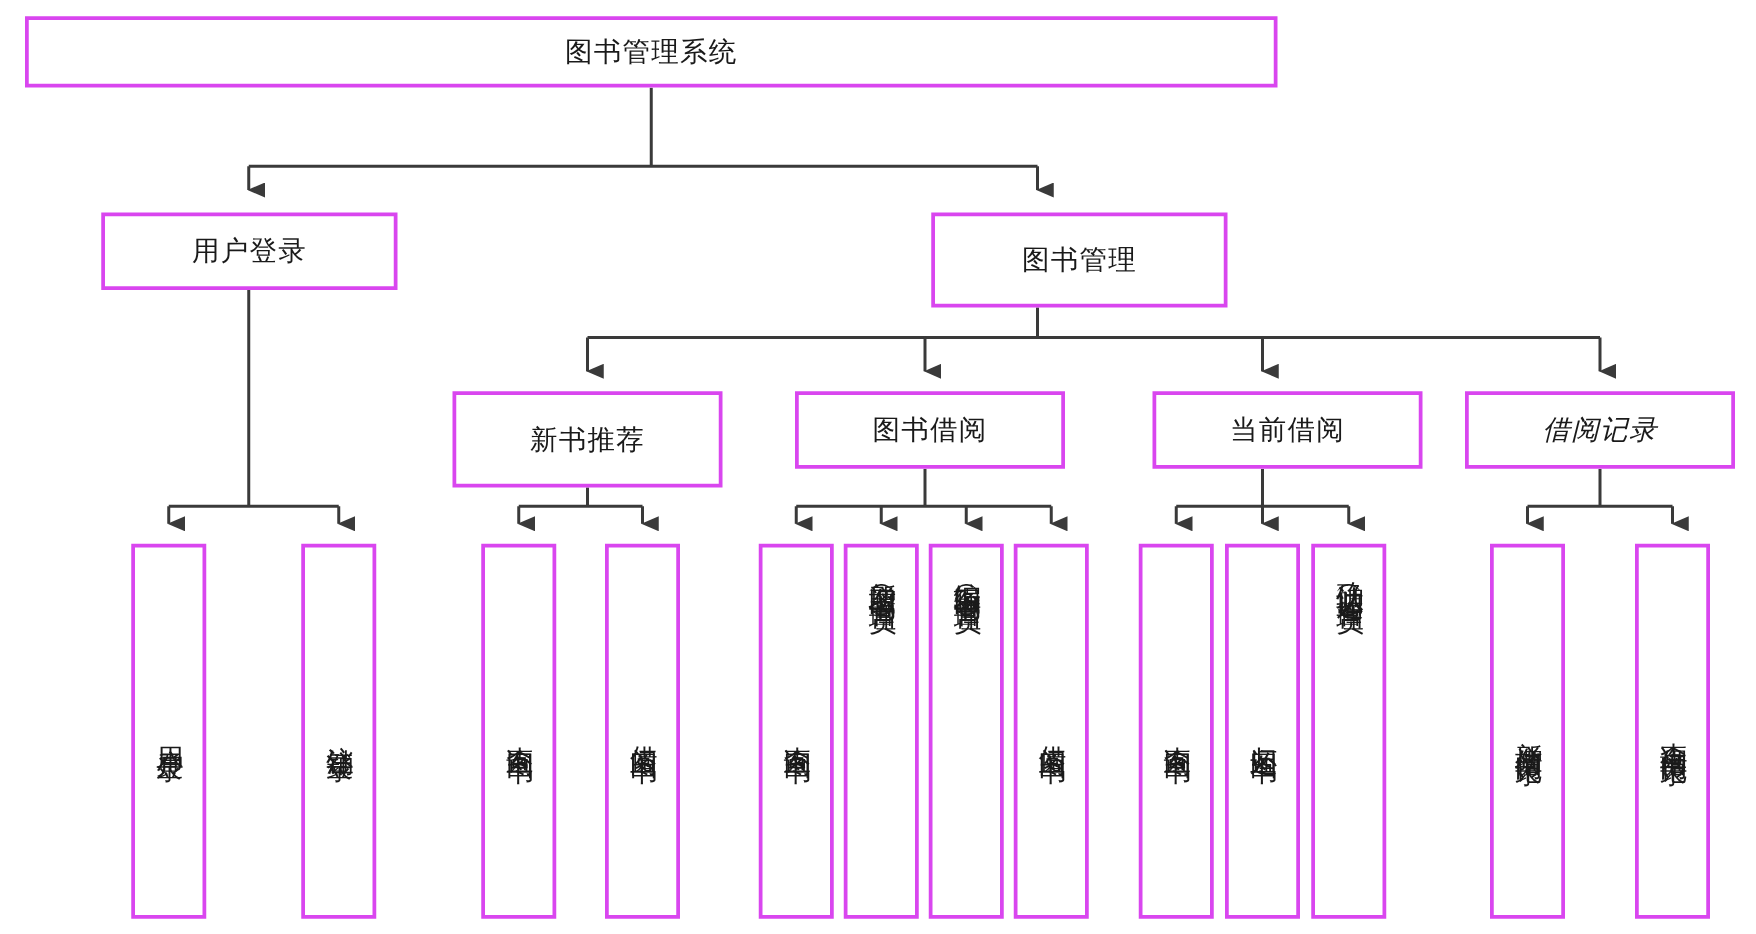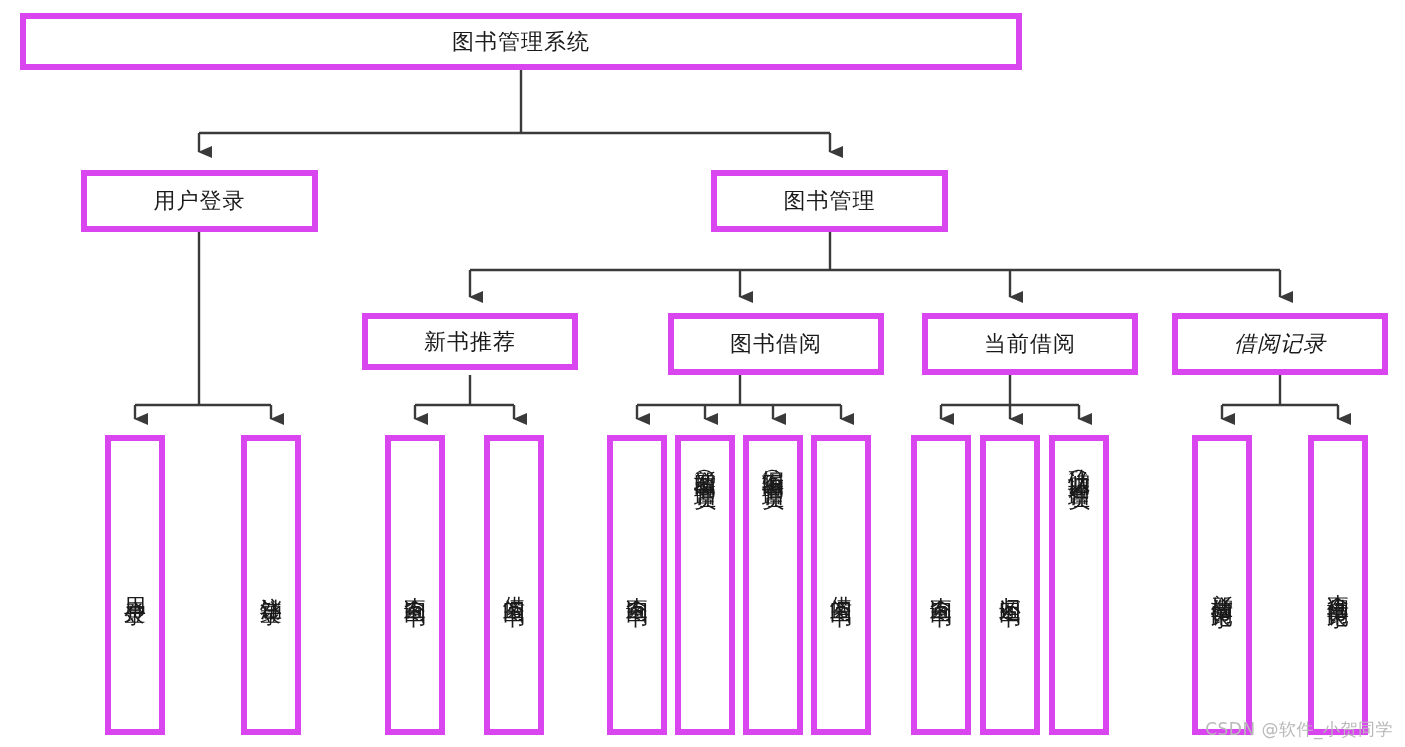--- a/index.html
+++ b/index.html
@@ -21,21 +21,21 @@
     position: absolute;
     left: 0;
     top: 0;
     width: 1405px;
     height: 747px;
   }
   .node {
     position: absolute;
     box-sizing: border-box;
     background: #ffffff;
-    border: 6px solid #d946ef;
+    border: 3px solid #d946ef;
     display: flex;
     align-items: center;
     justify-content: center;
     color: #1a1a1a;
   }
   .node-h {
     font-size: 22px;
     letter-spacing: 1px;
     white-space: nowrap;
   }
@@ -128,25 +128,25 @@
       <path d="M 1222 405 L 1338 405"></path>
       <path d="M 1222 405 L 1222 419" marker-end="url(#arrow)"></path>
       <path d="M 1338 405 L 1338 419" marker-end="url(#arrow)"></path>
     </g>
   </svg>
 
   <div class="node node-h" style="left:20px; top:13px; width:1002px; height:57px;">图书管理系统</div>
 
   <div class="node node-h" style="left:81px; top:170px; width:237px; height:62px;">用户登录</div>
 
-  <div class="node node-h" style="left:711px; top:170px; width:237px; height:62px;">图书管理</div>
+  <div class="node node-h" style="left:745px; top:170px; width:237px; height:76px;">图书管理</div>
 
-  <div class="node node-h" style="left:362px; top:313px; width:216px; height:57px;">新书推荐</div>
+  <div class="node node-h" style="left:362px; top:313px; width:216px; height:77px;">新书推荐</div>
 
-  <div class="node node-h" style="left:668px; top:313px; width:216px; height:62px;">图书借阅</div>
+  <div class="node node-h" style="left:636px; top:313px; width:216px; height:62px;">图书借阅</div>
 
   <div class="node node-h" style="left:922px; top:313px; width:216px; height:62px;">当前借阅</div>
 
   <div class="node node-h" style="left:1172px; top:313px; width:216px; height:62px;font-style:italic;">借阅记录</div>
 
   <div class="node node-v center-v" style="left:105px; top:435px; width:60px; height:300px;">用户登录</div>
 
   <div class="node node-v center-v" style="left:241px; top:435px; width:60px; height:300px;">注销登录</div>
 
   <div class="node node-v center-v" style="left:385px; top:435px; width:60px; height:300px;">查询图书</div>
@@ -164,15 +164,14 @@
   <div class="node node-v center-v" style="left:911px; top:435px; width:60px; height:300px;">查询图书</div>
 
   <div class="node node-v center-v" style="left:980px; top:435px; width:60px; height:300px;">归还图书</div>
 
   <div class="node node-v" style="left:1049px; top:435px; width:60px; height:300px;">确认归还（管理员）</div>
 
   <div class="node node-v center-v" style="left:1192px; top:435px; width:60px; height:300px;">新增借阅记录</div>
 
   <div class="node node-v center-v" style="left:1308px; top:435px; width:60px; height:300px;">查询借阅记录</div>
 
-  <div id="watermark">CSDN @软件_小贺同学</div>
 
 </div>
 
 </body></html>

